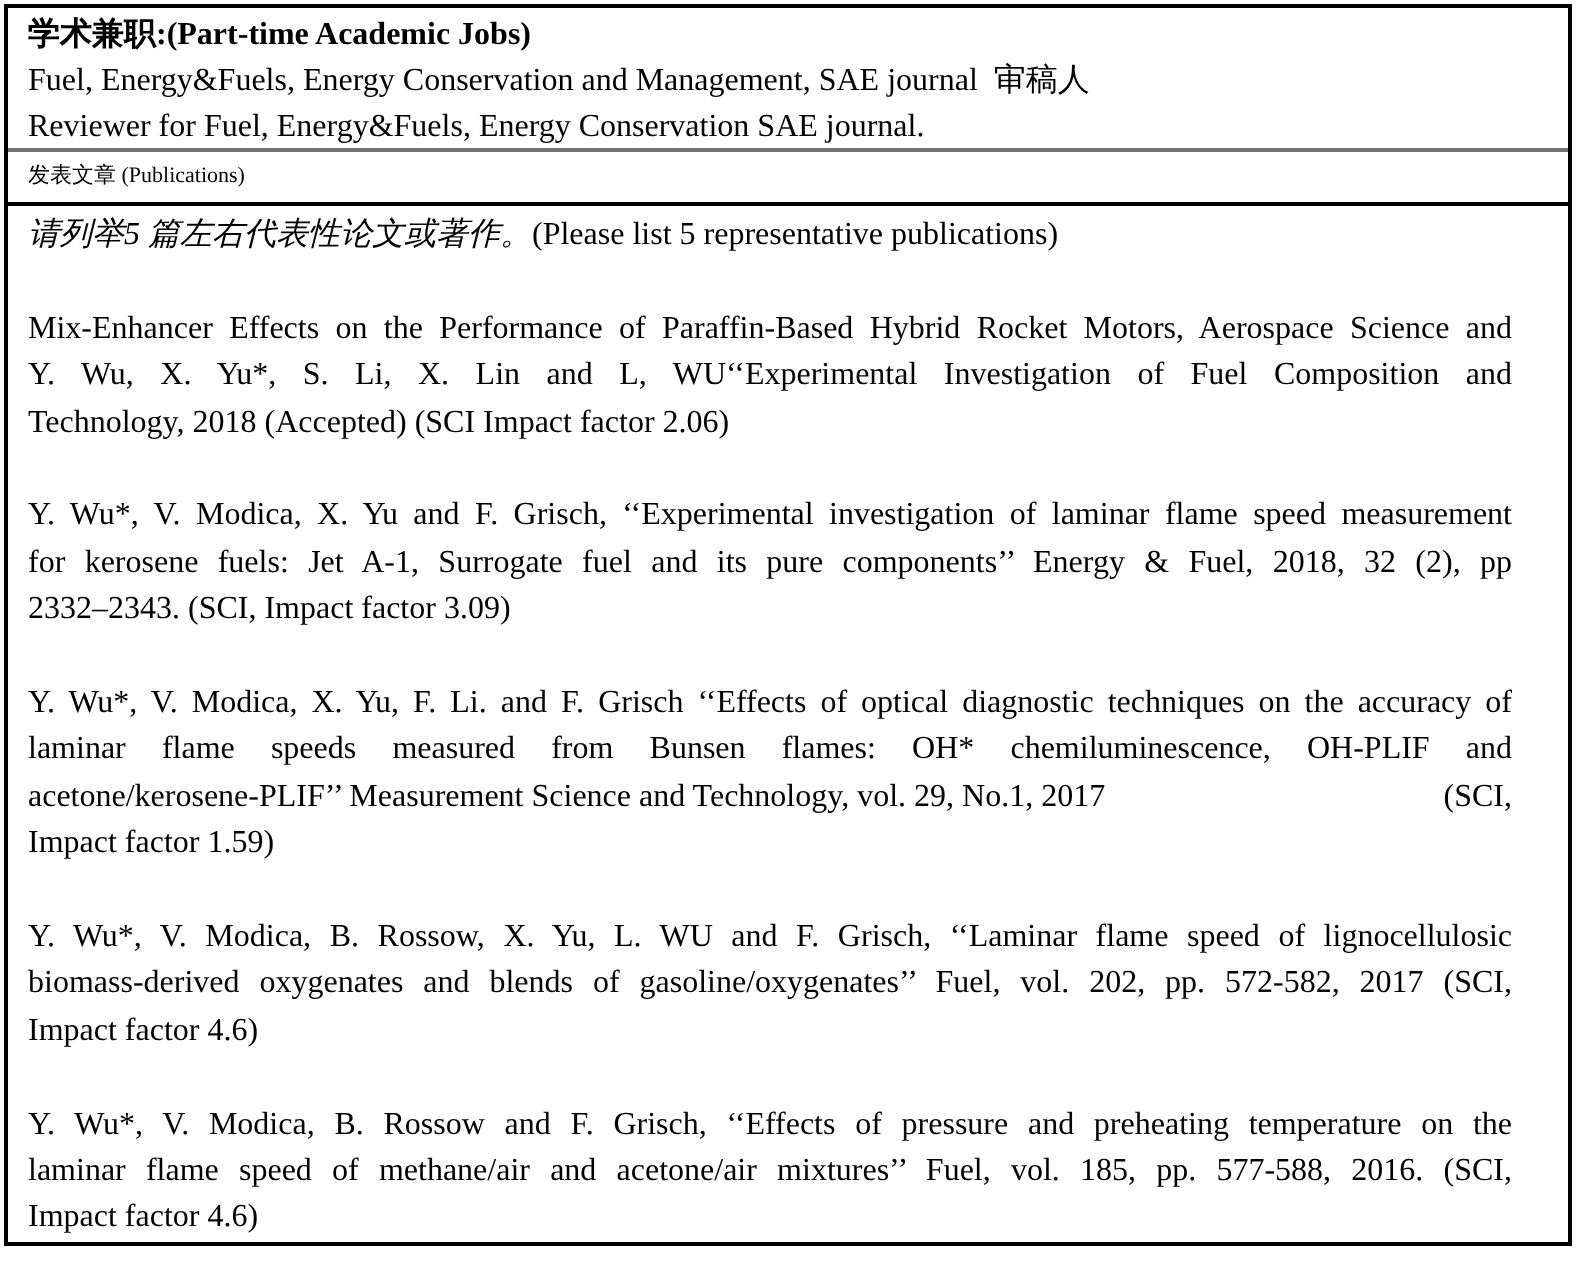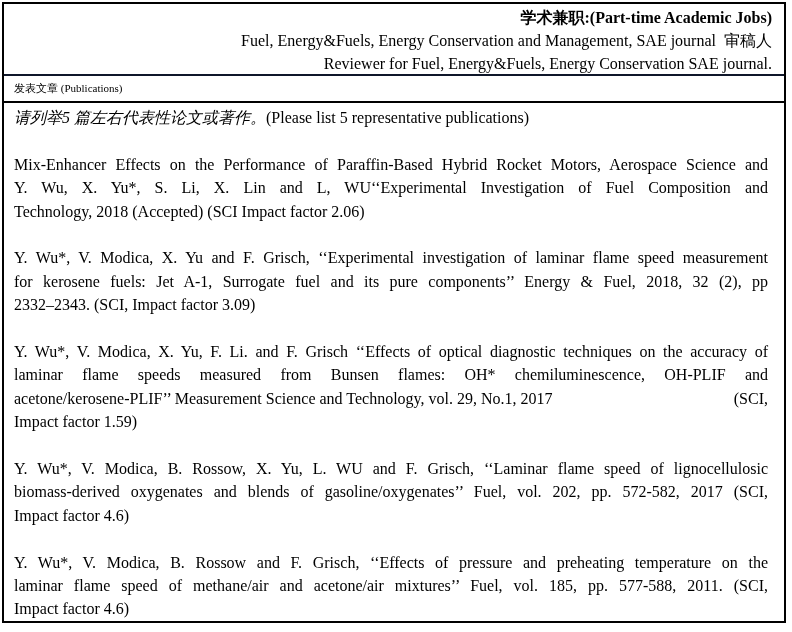--- a/index.html
+++ b/index.html
@@ -17,41 +17,40 @@
     top: 2px;
     width: 784px;
     height: 621px;
     box-sizing: border-box;
     border: 2px solid #000000;
     background: #ffffff;
   }
   .row-jobs {
     box-sizing: border-box;
     height: 72px;
-    border-bottom: 2px solid #0f172a;
+    border-bottom: 2px solid #737373;
     padding: 2px 12px 0 10px;
     line-height: 23px;
     font-size: 16px;
-    text-align: right;
   }
   .jobs-title {
     font-weight: bold;
   }
   .row-pubheader {
     box-sizing: border-box;
     height: 27px;
     border-bottom: 2px solid #000000;
     padding: 0 12px 0 10px;
     line-height: 25px;
     font-size: 11px;
   }
   .row-pubs {
     box-sizing: border-box;
     height: 518px;
-    padding: 3px 16px 0 10px;
+    padding: 3px 28px 0 10px;
     overflow: hidden;
     font-size: 16px;
     line-height: 23.4px;
   }
   .note-cn {
     font-style: italic;
   }
   .pub {
     margin: 23.4px 0 0 0;
   }
@@ -110,19 +109,19 @@
           </div>
           <div class="line last">Impact factor 1.59)</div>
         </div>
         <div class="pub">
           <div class="line">Y. Wu*, V. Modica, B. Rossow, X. Yu, L. WU and F. Grisch, ‘‘Laminar flame speed of lignocellulosic</div>
           <div class="line">biomass-derived oxygenates and blends of gasoline/oxygenates’’ Fuel, vol. 202, pp. 572-582, 2017 (SCI,</div>
           <div class="line last">Impact factor 4.6)</div>
         </div>
         <div class="pub">
           <div class="line">Y. Wu*, V. Modica, B. Rossow and F. Grisch, ‘‘Effects of pressure and preheating temperature on the</div>
-          <div class="line">laminar flame speed of methane/air and acetone/air mixtures’’ Fuel, vol. 185, pp. 577-588, 2011. (SCI,</div>
+          <div class="line">laminar flame speed of methane/air and acetone/air mixtures’’ Fuel, vol. 185, pp. 577-588, 2016. (SCI,</div>
           <div class="line last">Impact factor 4.6)</div>
         </div>
       </div>
   </div>
 
 </div>
 
 </body></html>

